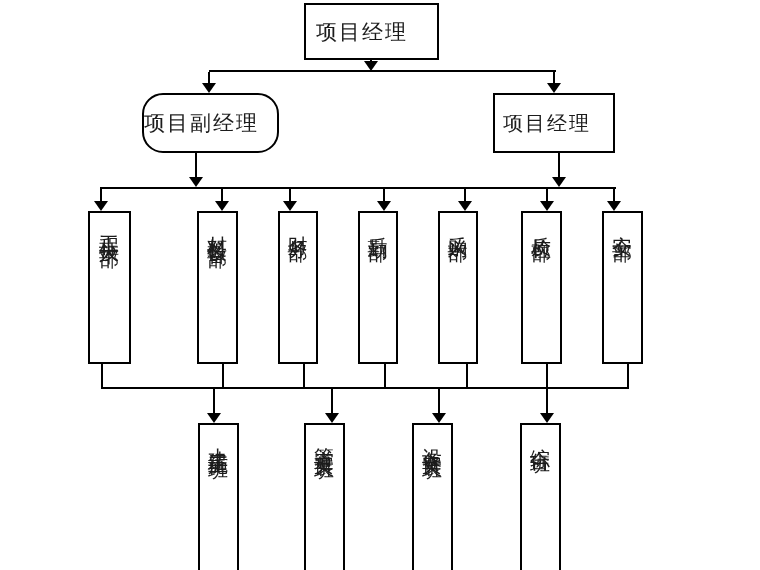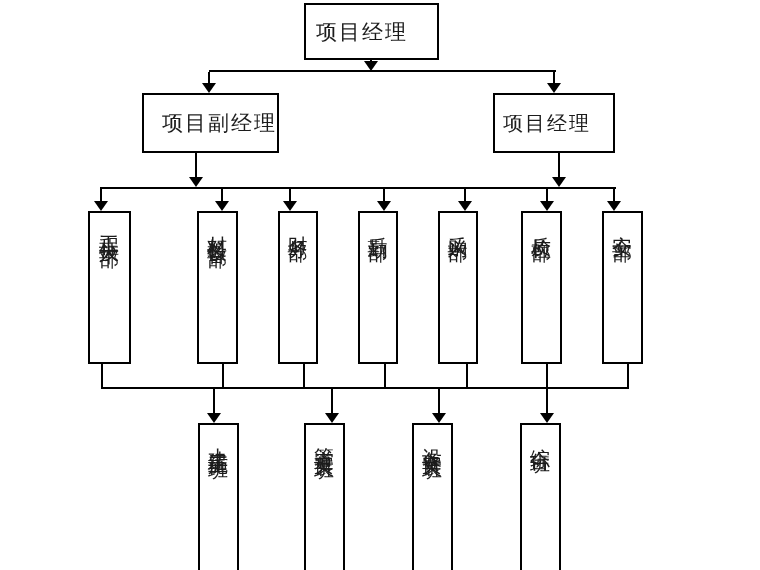--- a/index.html
+++ b/index.html
@@ -6,21 +6,21 @@
   html,body { width:760px; height:570px; background:#ffffff; overflow:hidden; }
   body { font-family:"DejaVu Serif","Liberation Serif",serif; }
   .canvas { position:relative; width:692px; height:570px; background:#ffffff; overflow:hidden; }
 
   .box {
     position:absolute; border:2px solid #000000; background:#ffffff;
     display:flex; color:#1c1c1c;
   }
   .hbox { align-items:center; font-size:21px; letter-spacing:2px; }
   .hbox.left { justify-content:flex-start; padding-left:10px; }
-  .hbox.center { justify-content:flex-end; }
+  .hbox.center { justify-content:flex-start;border-radius:21px; }
   .twoline { flex-direction:column; justify-content:center; padding-left:8px; font-size:20px; letter-spacing:2px; }
   .twoline div { line-height:24px; }
   .vbox { justify-content:center; align-items:flex-start; padding-top:7px; }
   .vlabel {
     writing-mode:vertical-rl; text-orientation:upright;
     font-size:20px; letter-spacing:3px; line-height:1.1;
   }
 
   .hline { position:absolute; height:2px; background:#000000; }
   .vline { position:absolute; width:2px; background:#000000; }

